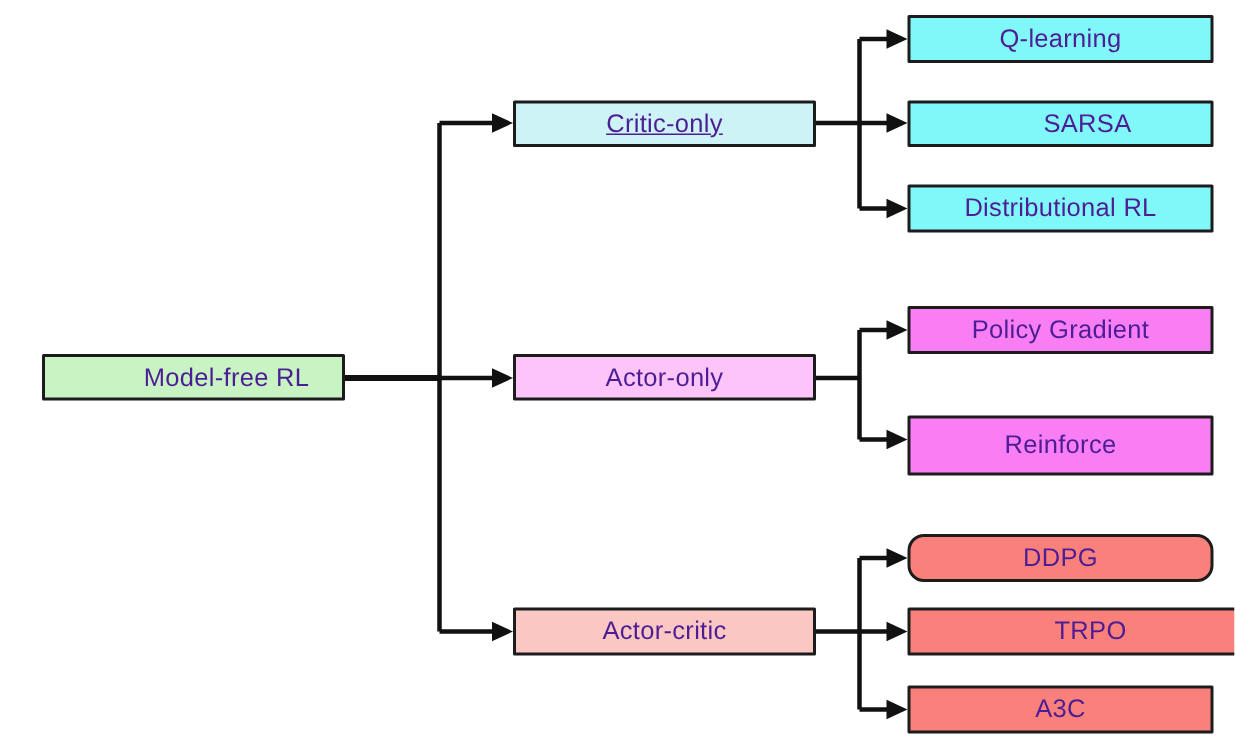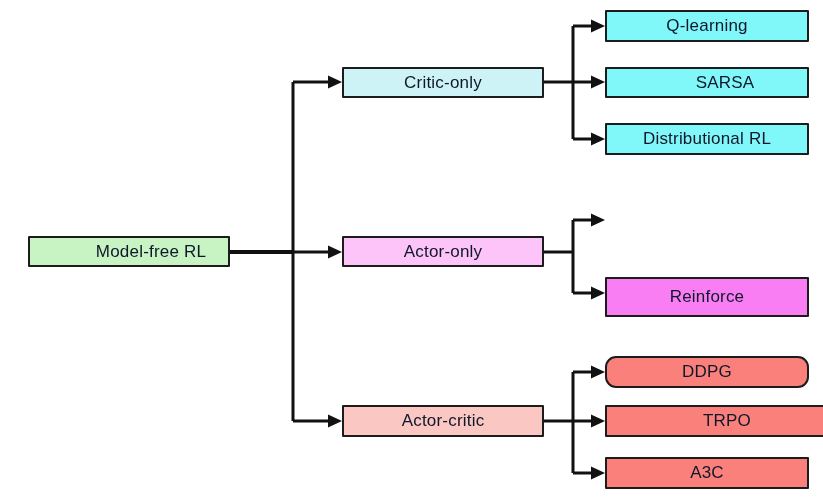--- a/index.html
+++ b/index.html
@@ -11,21 +11,21 @@
     overflow:hidden;
   }
   svg.connectors{position:absolute;left:0;top:0;width:823px;height:504px;}
   svg.connectors line{stroke:var(--line,#111);stroke-width:3;}
   svg.connectors line.trunk{stroke-width:4;}
   svg.connectors polygon{fill:var(--line,#111);}
   .node{
     position:absolute;box-sizing:border-box;
     border:2px solid #1c1c1c;border-radius:1px;
     display:flex;align-items:center;justify-content:center;
-    font-size:17px;color:#0f172a;letter-spacing:0.2px;
+    font-size:17px;color:#4c1d95;letter-spacing:0.2px;
     white-space:nowrap;
   }
   
   .n-root{left:28px;top:236px;width:202px;height:31px;padding-left:44px;}
   
   .n-critic{left:342px;top:67px;width:202px;height:31px;}
   .n-actor{left:342px;top:236px;width:202px;height:31px;}
   .n-ac{left:342px;top:405px;width:202px;height:32px;}
   
   .n-q{left:605px;top:10px;width:204px;height:32px;}
@@ -74,26 +74,27 @@
     <line x1="573" y1="372" x2="593" y2="372"></line>
     <polygon points="605,372 591,365.5 591,378.5"></polygon>
     <line x1="573" y1="421" x2="593" y2="421"></line>
     <polygon points="605,421 591,414.5 591,427.5"></polygon>
     <line x1="573" y1="473" x2="593" y2="473"></line>
     <polygon points="605,473 591,466.5 591,479.5"></polygon>
   </svg>
 
   <div class="node n-root" style="background-color: rgb(200, 243, 195); border-color: rgb(28, 28, 28);">Model-free RL</div>
 
-  <div class="node n-critic" style="background-color: rgb(205, 243, 246); border-color: rgb(28, 28, 28);">Critic-only</div>
+  <div class="node n-critic" style="background-color: rgb(205, 243, 246); border-color: rgb(28, 28, 28); text-decoration: underline;">Critic-only</div>
   <div class="node n-actor" style="background-color: rgb(252, 196, 248); border-color: rgb(28, 28, 28);">Actor-only</div>
   <div class="node n-ac" style="background-color: rgb(251, 199, 195); border-color: rgb(28, 28, 28);">Actor-critic</div>
 
   <div class="node n-q" style="background-color: rgb(128, 248, 250); border-color: rgb(28, 28, 28);">Q-learning</div>
   <div class="node n-sarsa" style="background-color: rgb(128, 248, 250); border-color: rgb(28, 28, 28); padding-left: 36px;">SARSA</div>
   <div class="node n-dist" style="background-color: rgb(128, 248, 250); border-color: rgb(28, 28, 28);">Distributional RL</div>
 
+  <div class="node n-pg" style="background-color: rgb(250, 126, 243); border-color: rgb(28, 28, 28);">Policy Gradient</div>
   <div class="node n-re" style="background-color: rgb(250, 126, 243); border-color: rgb(28, 28, 28);">Reinforce</div>
 
   <div class="node n-ddpg" style="background-color: rgb(250, 128, 123); border-color: rgb(28, 28, 28); border-radius: 11px;">DDPG</div>
   <div class="node n-trpo" style="background-color: rgb(250, 128, 123); border-color: rgb(28, 28, 28);">TRPO</div>
   <div class="node n-a3c" style="background-color: rgb(250, 128, 123); border-color: rgb(28, 28, 28);">A3C</div>
 </div>
 
 </body></html>

